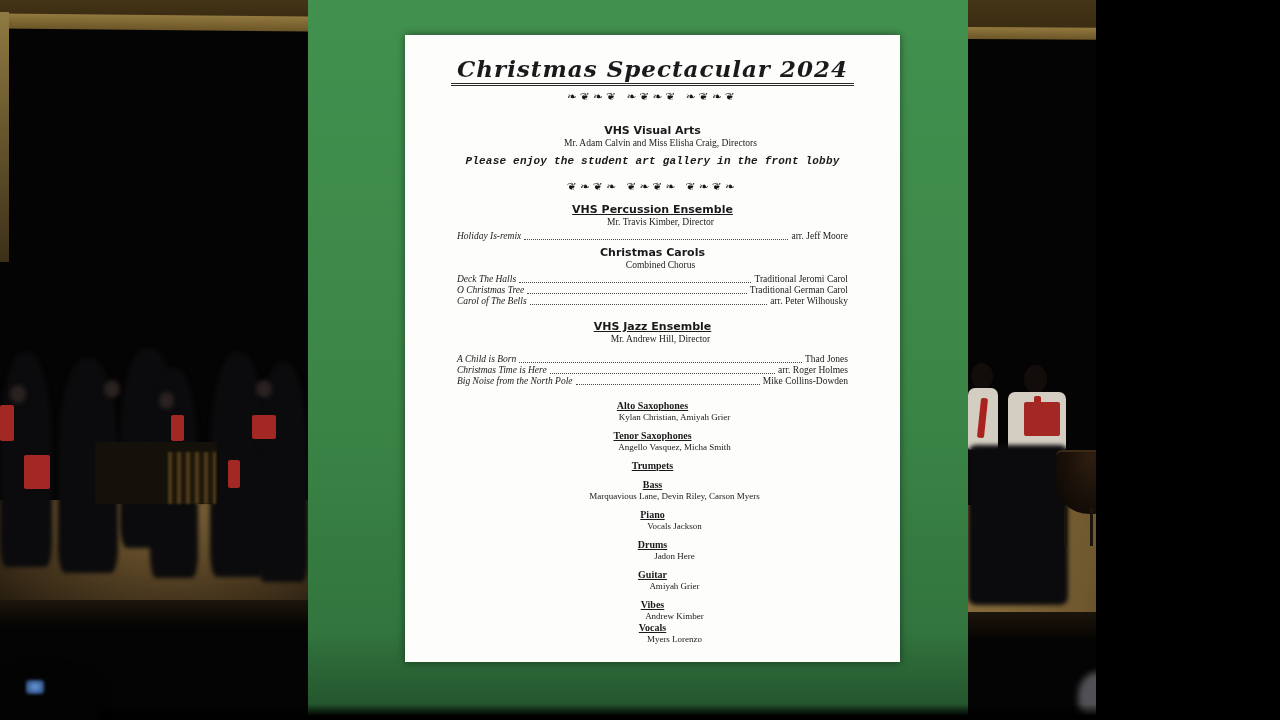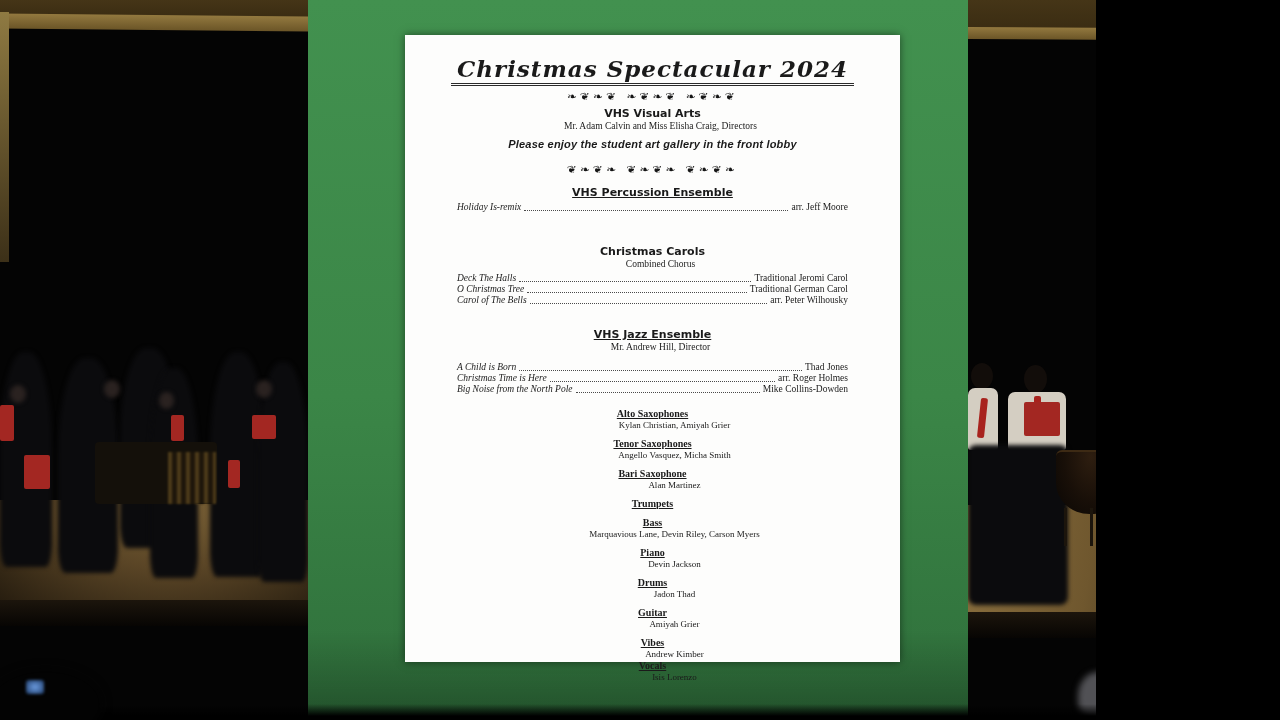--- a/index.html
+++ b/index.html
@@ -39,21 +39,21 @@
   .green::after{content:"";position:absolute;left:0;right:0;bottom:0;height:90px;background:linear-gradient(rgba(0,0,0,0),rgba(0,0,0,.28));}
 
   
   .page{position:absolute;left:405px;top:35px;width:495px;height:627px;background:#fdfdfc;box-shadow:0 0 8px rgba(0,0,0,.5);text-align:center;color:#1a1a1a;z-index:5;}
   .ptitle{display:inline-block;margin-top:20px;font-family:"DejaVu Serif",serif;font-style:italic;font-weight:bold;font-size:23px;letter-spacing:1px;border-bottom:3px double #2b2b2b;padding:0 6px 1px;}
   .orn{font-family:"DejaVu Sans",sans-serif;font-size:12px;font-weight:bold;letter-spacing:3px;color:#161616;line-height:13px;margin-top:5px;transform:scaleY(.85);}
   .orn2{margin-top:13px;}
   .h-sans{font-family:"DejaVu Sans",sans-serif;font-weight:bold;font-size:11px;line-height:13px;}
   .h-underline{text-decoration:underline;}
   .sub{font-size:9.5px;line-height:12px;padding-left:16px;}
-  .note{font-family:Liberation Sans, sans-serif;font-style:italic;font-weight:bold;font-size:11px;line-height:14px;margin-top:5px;letter-spacing:.2px;}
+  .note{font-family:Liberation Mono, monospace;font-style:italic;font-weight:bold;font-size:11px;line-height:14px;margin-top:5px;letter-spacing:.2px;}
   .pieces{margin-top:3px;}
   .piece{display:flex;align-items:flex-end;padding:0 52px;font-size:9.5px;line-height:11px;text-align:center;}
   .piece .pt{font-style:italic;white-space:nowrap;}
   .piece .dots{flex:1;border-bottom:1.5px dotted #4a4a4a;margin:0 3px 2px;}
   .piece .pc{white-space:nowrap;}
   .personnel{margin-top:13px;}
   .group{margin-bottom:7px;}
   .group.tight{margin-bottom:0;}
   .role{font-weight:bold;font-size:10px;line-height:12px;text-decoration:underline;}
   .names{font-size:9px;line-height:11px;padding-left:44px;}
@@ -115,56 +115,57 @@
 
   <div class="blob" style="left:-12px;bottom:-20px;width:115px;height:72px;z-index:7"></div>
   <div class="phone" style="left:26px;bottom:26px;width:18px;height:14px;z-index:8"></div>
   <div class="blob" style="left:1150px;bottom:-22px;width:140px;height:60px;z-index:7"></div>
   <div class="bottom-shadow"></div>
 
   <div class="page">
     <div><span class="ptitle">Christmas Spectacular 2024</span></div>
     <div class="orn">❧❦❧❦ ❧❦❧❦ ❧❦❧❦</div>
 
-    <div class="h-sans" style="margin-top:3px">VHS Visual Arts</div>
+    <div class="h-sans" style="margin-top:20px">VHS Visual Arts</div>
     <div class="sub">Mr. Adam Calvin and Miss Elisha Craig, Directors</div>
     <div class="note">Please enjoy the student art gallery in the front lobby</div>
 
     <div class="orn orn2">❦❧❦❧ ❦❧❦❧ ❦❧❦❧</div>
 
     <div class="h-sans h-underline" style="margin-top:9px">VHS Percussion Ensemble</div>
+    <div class="sub">Mr. Travis Kimber, Director</div>
     <div class="pieces">
       <div class="piece">
         <span class="pt">Holiday Is-remix</span>
         <span class="dots"></span>
         <span class="pc">arr. Jeff Moore</span>
       </div>
     </div>
 
-    <div class="h-sans" style="margin-top:32px">Christmas Carols</div>
+    <div class="h-sans" style="margin-top:4px">Christmas Carols</div>
     <div class="sub">Combined Chorus</div>
     <div class="pieces">
       <div class="piece">
         <span class="pt">Deck The Halls</span>
         <span class="dots"></span>
         <span class="pc">Traditional Jeromi Carol</span>
       </div>
       <div class="piece">
         <span class="pt">O Christmas Tree</span>
         <span class="dots"></span>
         <span class="pc">Traditional German Carol</span>
       </div>
       <div class="piece">
         <span class="pt">Carol of The Bells</span>
         <span class="dots"></span>
         <span class="pc">arr. Peter Wilhousky</span>
       </div>
     </div>
 
-    <div class="h-sans h-underline" style="margin-top:22px">VHS Jazz Ensemble</div>
+    <div class="h-sans h-underline" style="margin-top:13px">VHS Jazz Ensemble</div>
     <div class="sub">Mr. Andrew Hill, Director</div>
     <div class="pieces" style="margin-top:9px">
       <div class="piece">
         <span class="pt">A Child is Born</span>
         <span class="dots"></span>
         <span class="pc">Thad Jones</span>
       </div>
       <div class="piece">
         <span class="pt">Christmas Time is Here</span>
         <span class="dots"></span>
@@ -180,46 +181,42 @@
     <div class="personnel">
       <div class="group">
         <div class="role">Alto Saxophones</div>
         <div class="names">Kylan Christian, Amiyah Grier</div>
       </div>
       <div class="group">
         <div class="role">Tenor Saxophones</div>
         <div class="names">Angello Vasquez, Micha Smith</div>
       </div>
       <div class="group">
-        <div class="role">Bari Saxophone</div>
-        <div class="names">Alan Martinez</div>
-      </div>
-      <div class="group">
         <div class="role">Trumpets</div>
       </div>
       <div class="group">
         <div class="role">Bass</div>
         <div class="names">Marquavious Lane, Devin Riley, Carson Myers</div>
       </div>
       <div class="group">
         <div class="role">Piano</div>
-        <div class="names">Devin Jackson</div>
+        <div class="names">Vocals Jackson</div>
       </div>
       <div class="group">
         <div class="role">Drums</div>
-        <div class="names">Jadon Thad</div>
+        <div class="names">Jadon Here</div>
       </div>
       <div class="group">
         <div class="role">Guitar</div>
         <div class="names">Amiyah Grier</div>
       </div>
       <div class="group tight">
         <div class="role">Vibes</div>
         <div class="names">Andrew Kimber</div>
       </div>
       <div class="group tight">
         <div class="role">Vocals</div>
-        <div class="names">Isis Lorenzo</div>
+        <div class="names">Myers Lorenzo</div>
       </div>
     </div>
   </div>
 
 </div>
 
 </body></html>

